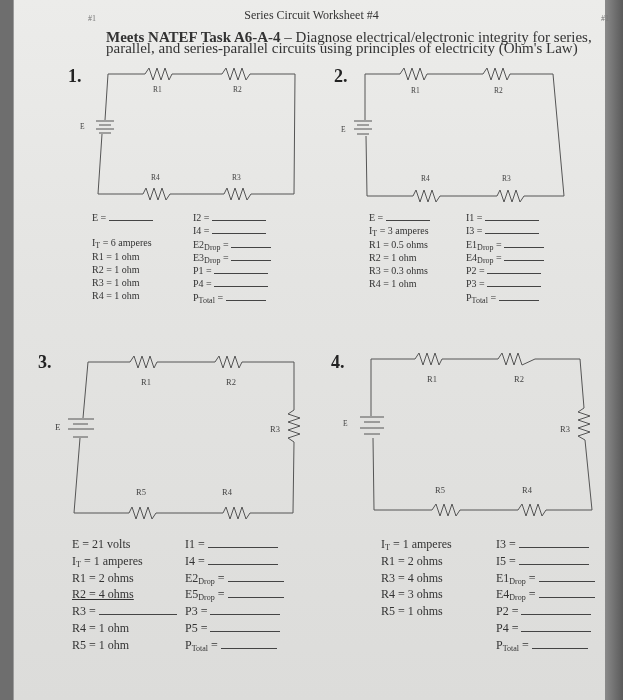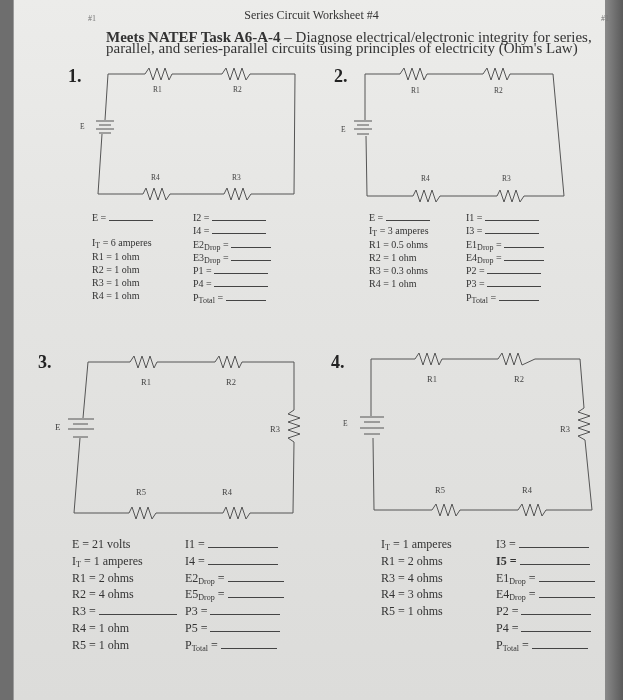--- a/index.html
+++ b/index.html
@@ -181,21 +181,21 @@
     <div style="height: 13.3px;"><span>E1</span><sub>Drop</sub><span> = </span><span class="blank" style="width: 40px;"></span></div>
     <div style="height: 13.3px;"><span>E4</span><sub>Drop</sub><span> = </span><span class="blank" style="width: 40px;"></span></div>
     <div style="height: 13.3px;"><span>P2</span><span> = </span><span class="blank" style="width: 54px;"></span></div>
     <div style="height: 13.3px;"><span>P3</span><span> = </span><span class="blank" style="width: 54px;"></span></div>
     <div style="height: 13.3px;"><span>P</span><sub>Total</sub><span> = </span><span class="blank" style="width: 40px;"></span></div>
   </div>
 <div class="list" id="g2" style="left:72px;top:536px;font-size:12px;line-height:16.8px;">
     <div style="height: 16.8px;"><span>E = 21 volts</span></div>
     <div style="height: 16.8px;"><span>I</span><sub>T</sub><span> = 1 amperes</span></div>
     <div style="height: 16.8px;"><span>R1 = 2 ohms</span></div>
-    <div style="height: 16.8px;"><span>R2 = 4 ohms</span></div>
+    <div style="height: 16.8px; text-decoration: underline;"><span>R2 = 4 ohms</span></div>
     <div style="height: 16.8px;"><span>R3 = </span><span class="blank" style="width: 78px;"></span></div>
     <div style="height: 16.8px;"><span>R4 = 1 ohm</span></div>
     <div style="height: 16.8px;"><span>R5 = 1 ohm</span></div>
   </div>
 <div class="list" id="u2" style="left:185px;top:536px;font-size:12px;line-height:16.8px;">
     <div style="height: 16.8px;"><span>I1</span><span> = </span><span class="blank" style="width: 70px;"></span></div>
     <div style="height: 16.8px;"><span>I4</span><span> = </span><span class="blank" style="width: 70px;"></span></div>
     <div style="height: 16.8px;"><span>E2</span><sub>Drop</sub><span> = </span><span class="blank" style="width: 56px;"></span></div>
     <div style="height: 16.8px;"><span>E5</span><sub>Drop</sub><span> = </span><span class="blank" style="width: 56px;"></span></div>
     <div style="height: 16.8px;"><span>P3</span><span> = </span><span class="blank" style="width: 70px;"></span></div>
@@ -204,19 +204,19 @@
   </div>
 <div class="list" id="g3" style="left:381px;top:536px;font-size:12px;line-height:16.8px;">
     <div style="height: 16.8px;"><span>I</span><sub>T</sub><span> = 1 amperes</span></div>
     <div style="height: 16.8px;"><span>R1 = 2 ohms</span></div>
     <div style="height: 16.8px;"><span>R3 = 4 ohms</span></div>
     <div style="height: 16.8px;"><span>R4 = 3 ohms</span></div>
     <div style="height: 16.8px;"><span>R5 = 1 ohms</span></div>
   </div>
 <div class="list" id="u3" style="left:496px;top:536px;font-size:12px;line-height:16.8px;">
     <div style="height: 16.8px;"><span>I3</span><span> = </span><span class="blank" style="width: 70px;"></span></div>
-    <div style="height: 16.8px; font-weight: bold;"><span>I5</span><span> = </span><span class="blank" style="width: 70px;"></span></div>
+    <div style="height: 16.8px;"><span>I5</span><span> = </span><span class="blank" style="width: 70px;"></span></div>
     <div style="height: 16.8px;"><span>E1</span><sub>Drop</sub><span> = </span><span class="blank" style="width: 56px;"></span></div>
     <div style="height: 16.8px;"><span>E4</span><sub>Drop</sub><span> = </span><span class="blank" style="width: 56px;"></span></div>
     <div style="height: 16.8px;"><span>P2</span><span> = </span><span class="blank" style="width: 70px;"></span></div>
     <div style="height: 16.8px;"><span>P4</span><span> = </span><span class="blank" style="width: 70px;"></span></div>
     <div style="height: 16.8px;"><span>P</span><sub>Total</sub><span> = </span><span class="blank" style="width: 56px;"></span></div>
   </div>
 
 </body></html>

